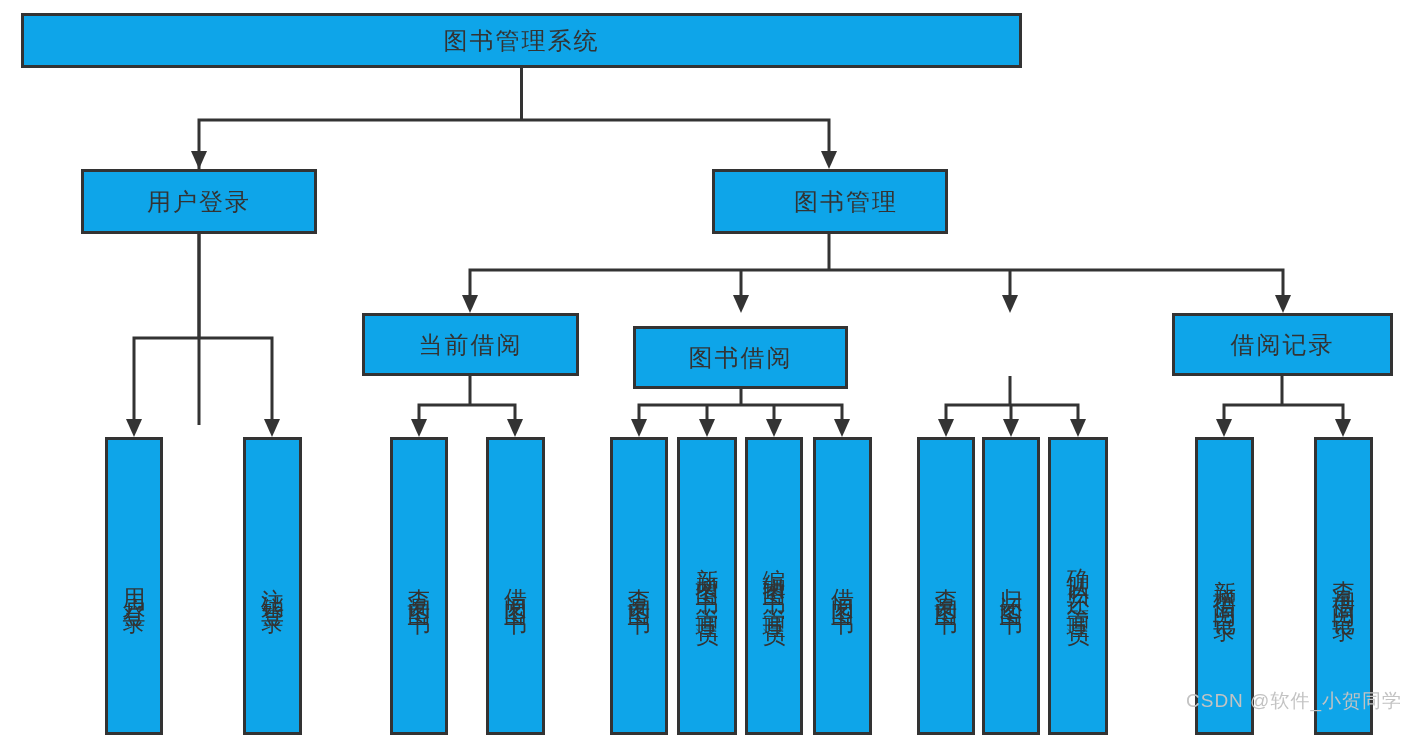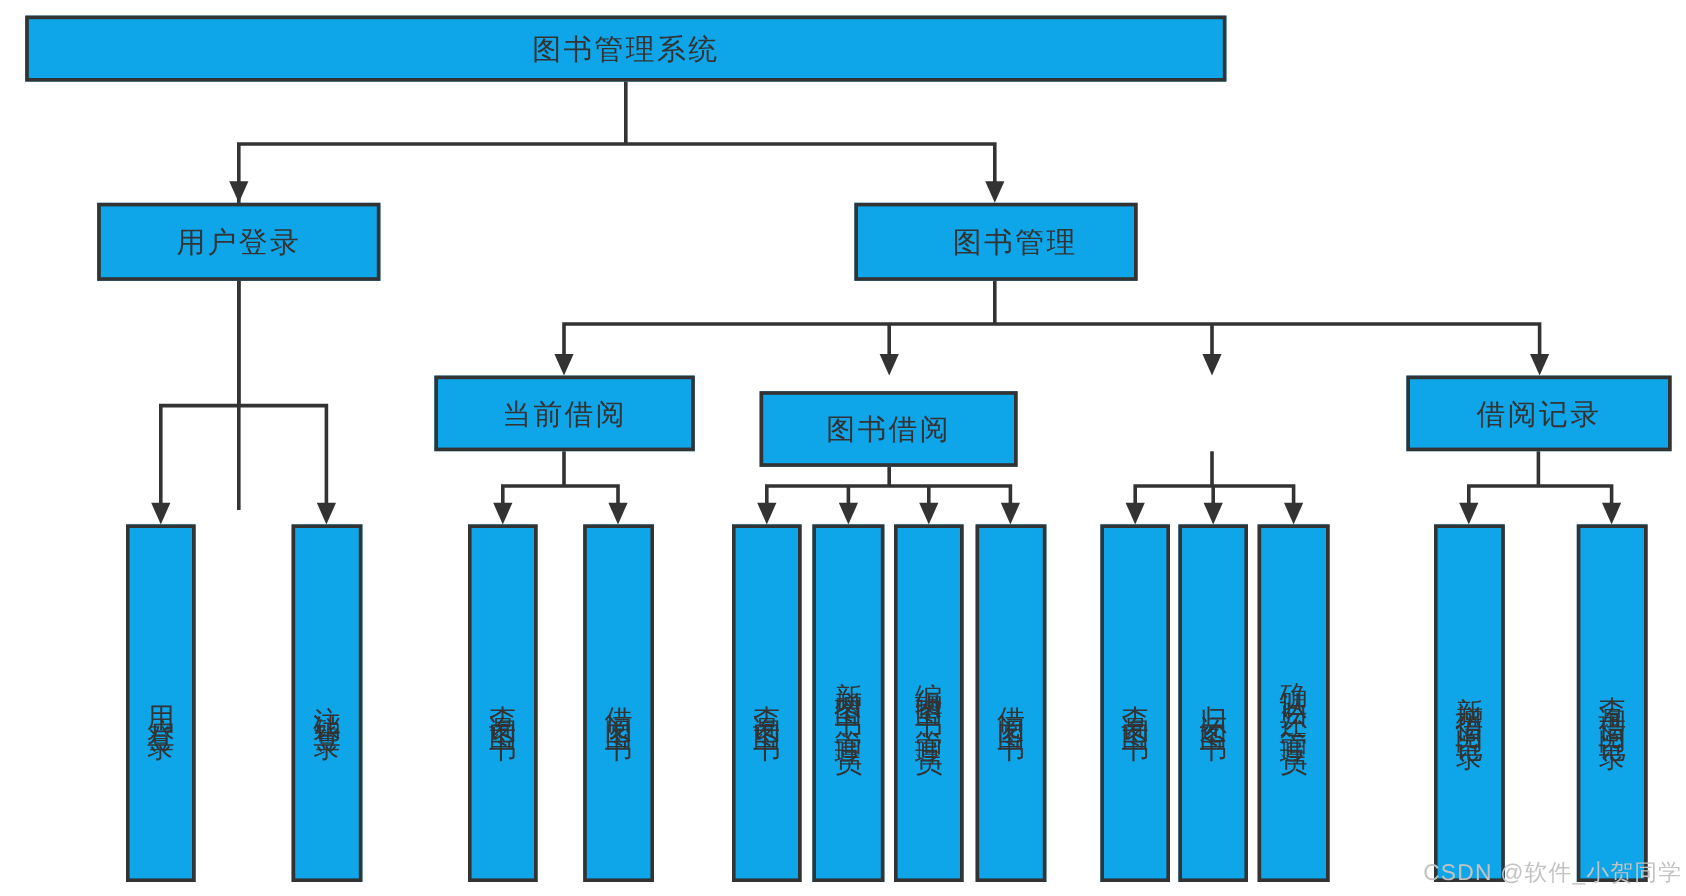--- a/index.html
+++ b/index.html
@@ -35,21 +35,21 @@
     writing-mode: vertical-rl;
     text-orientation: mixed;
     font-size: 23px;
     letter-spacing: 8px;
     line-height: 1;
     white-space: normal;
   }
   .watermark {
     position: absolute;
     left: 1186px;
-    top: 714px;
+    top: 688px;
     font-size: 19px;
     letter-spacing: 1px;
     color: #c3c3c3;
     z-index: 5;
     white-space: nowrap;
   }
 </style>
 </head>
 <body>
 

